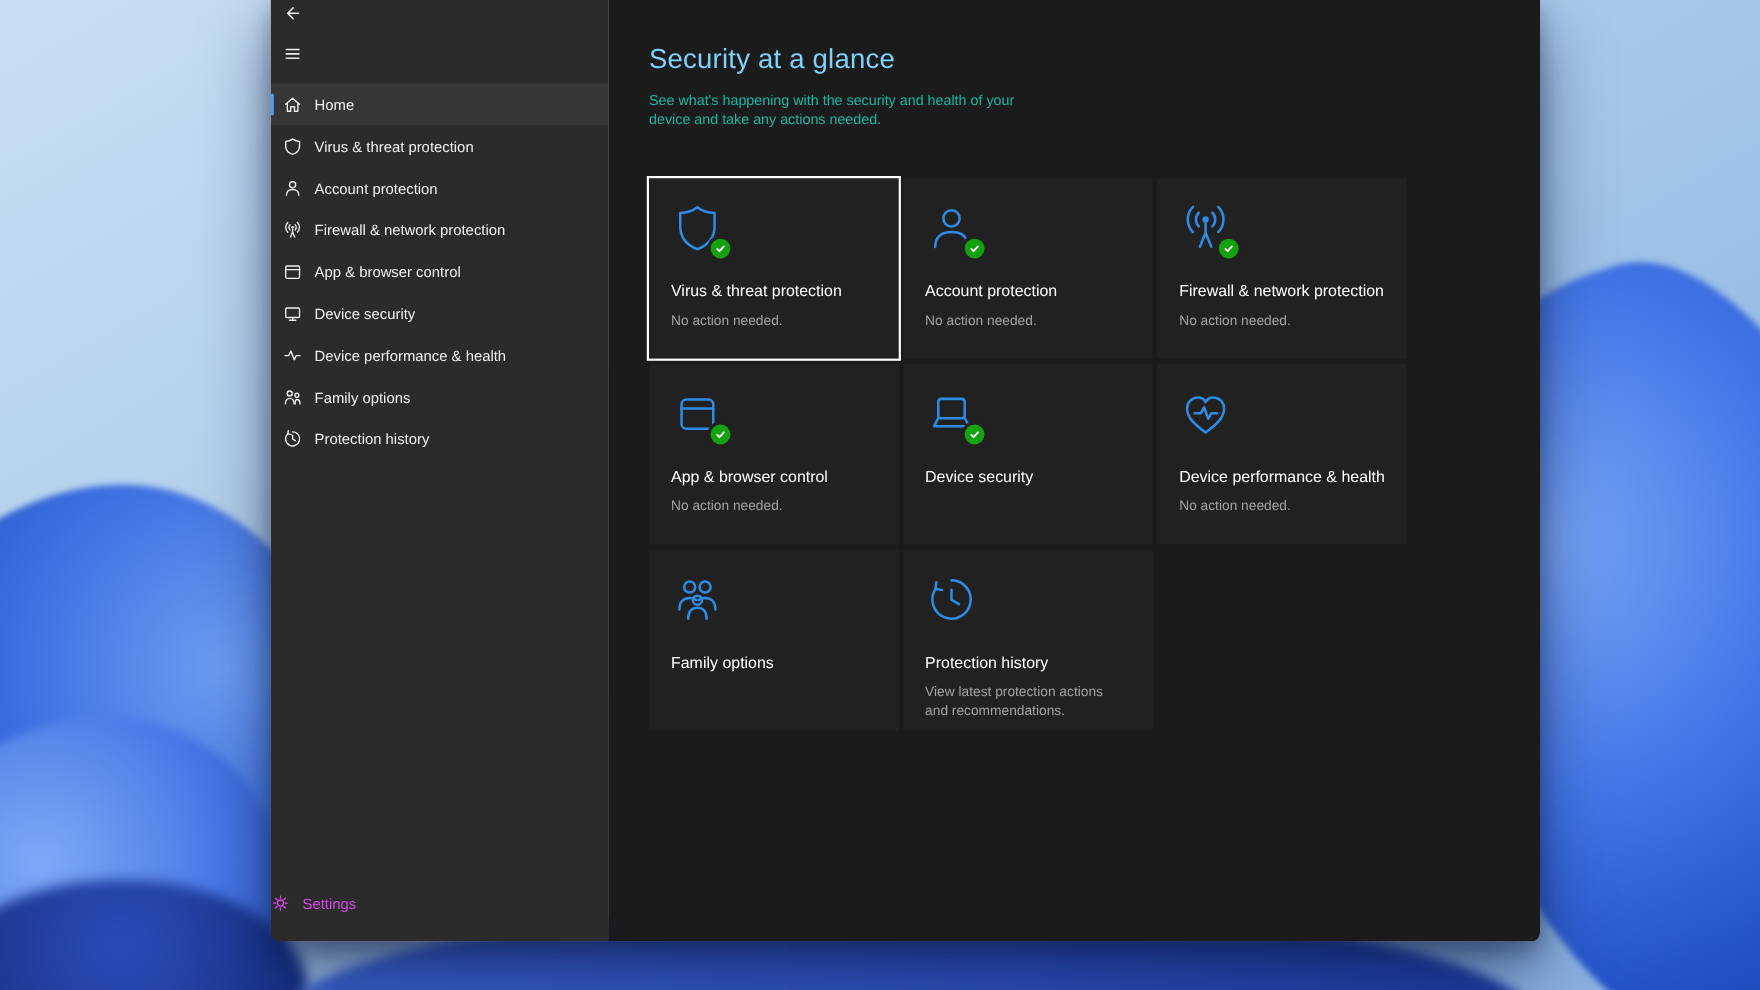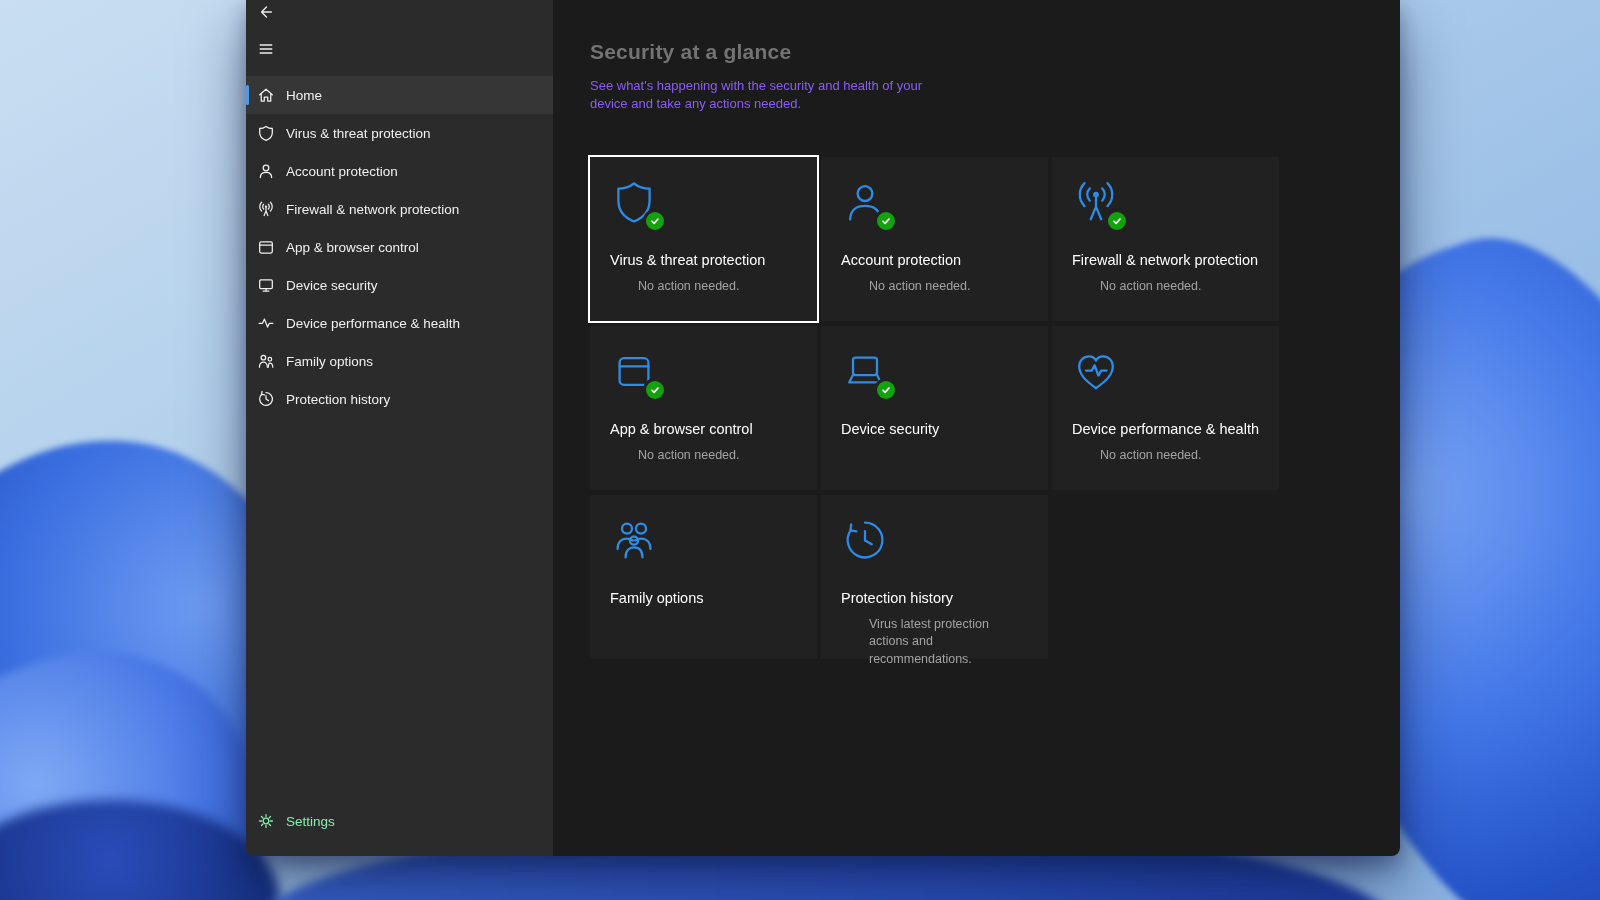--- a/index.html
+++ b/index.html
@@ -46,34 +46,34 @@
   .menu{top:34px;}
   .nav{position:absolute;top:76px;left:0;right:0;}
   .nav-item{height:38px;display:flex;align-items:center;padding-left:11px;gap:11px;
       color:#f0f0f0;position:relative;cursor:pointer;}
   .nav-item.active{background:rgba(255,255,255,.055);}
   .nav-item.active::before{content:"";position:absolute;left:0;top:9px;bottom:9px;width:3px;
       border-radius:2px;background:var(--accent-blue);}
   .nav-label{font-size:13.5px;text-align:center;}
   .sic{flex-shrink:0;}
   .settings-row{position:absolute;bottom:16px;left:0;right:0;height:38px;display:flex;
-      align-items:center;padding-left:11px;gap:11px;color:#86efac;cursor:pointer;}
+      align-items:center;gap:11px;color:#d946ef;cursor:pointer;}
   
   .main{flex:1;background:var(--content-bg);padding:40px 0 0 37px;position:relative;}
-  .page-title{font-size:21px;font-weight:700;color:#737373;letter-spacing:.2px;}
-  .page-subtitle{margin-top:13px;font-size:13px;line-height:1.4;color:#8b5cf6;max-width:372px;}
+  .page-title{font-size:25px;font-weight:400;color:#7dd3fc;letter-spacing:.2px;}
+  .page-subtitle{margin-top:13px;font-size:13px;line-height:1.4;color:#14b8a6;max-width:372px;}
   .tiles{margin-top:44px;display:grid;grid-template-columns:repeat(3,227px);gap:5px 4px;}
   .tile{height:164px;background:var(--tile-bg);padding:21px 20px 0 20px;cursor:pointer;}
   .tile.focused{outline:2px solid #fff;}
   .tile-icon{width:48px;height:48px;position:relative;color:var(--icon-blue);}
   .badge{position:absolute;right:-6px;bottom:-4px;width:18px;height:18px;border-radius:50%;
       background:var(--check-green);display:flex;align-items:center;justify-content:center;
       box-shadow:0 0 0 3px var(--tile-bg);}
   .tile-title{margin-top:25px;font-size:14.5px;color:#fff;line-height:1.32;}
-  .tile-status{margin-top:7px;font-size:12.5px;color:#a3a3a3;line-height:1.42;max-width:168px;margin-left:28px;}
+  .tile-status{margin-top:7px;font-size:12.5px;color:#a3a3a3;line-height:1.42;max-width:168px;}
 </style>
 </head>
 <body>
 
 <div class="petal p1"></div>
 <div class="petal p2"></div>
 <div class="petal p3"></div>
 <div class="petal p4"></div>
 <div class="petal p5"></div>
 
@@ -289,18 +289,18 @@
 
       <div class="tile">
         <div class="tile-icon">
           <svg width="48" height="48" viewBox="0 0 48 48" fill="none" stroke="currentColor" stroke-width="2.3" stroke-linecap="round" stroke-linejoin="round">
             <path d="M9.6 14.3 A17.4 17.4 0 1 0 24 6.6"></path>
             <path d="M10.2 8.4 L9.5 14.4 L15.4 15.4"></path>
             <path d="M24 15.2 V24.4 L30.8 28.2"></path>
           </svg>
         </div>
         <div class="tile-title">Protection history</div>
-        <div class="tile-status">Virus latest protection actions and recommendations.</div>
+        <div class="tile-status">View latest protection actions and recommendations.</div>
       </div>
 
     </div>
   </div>
 </div>
 
 </body></html>

